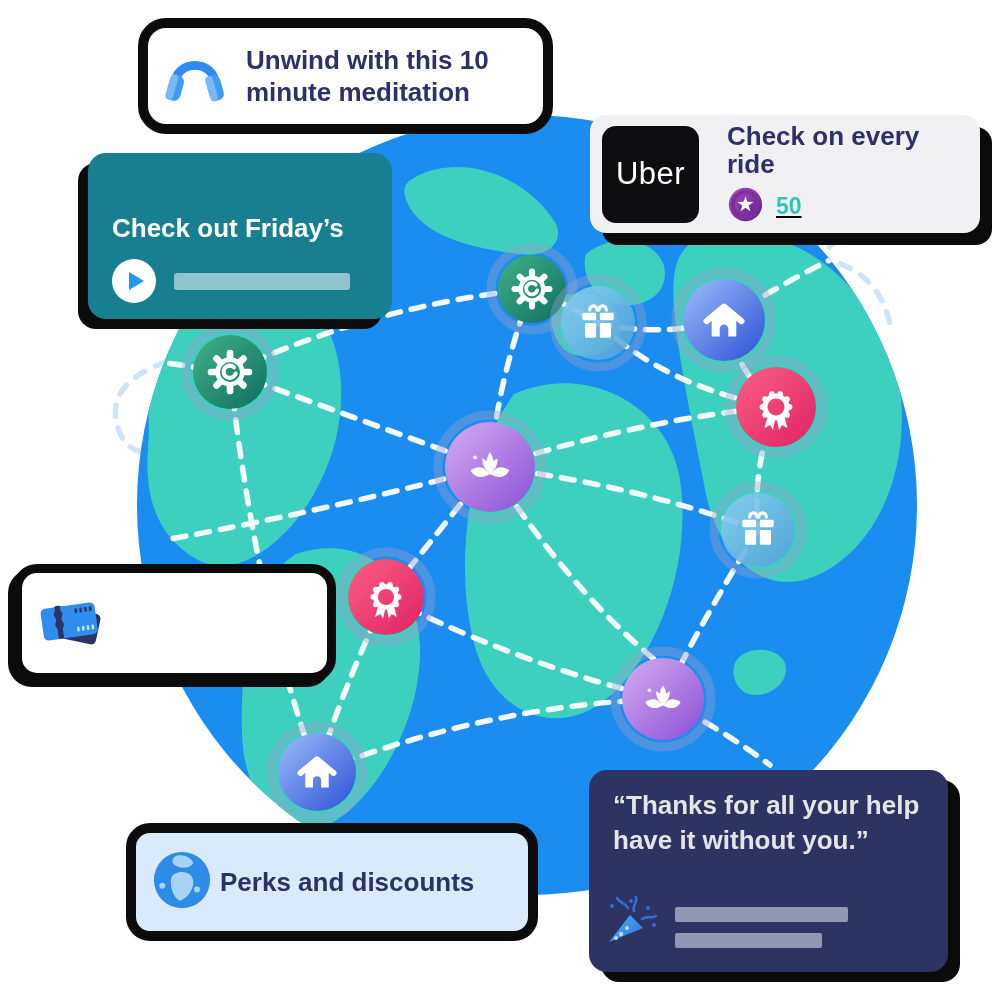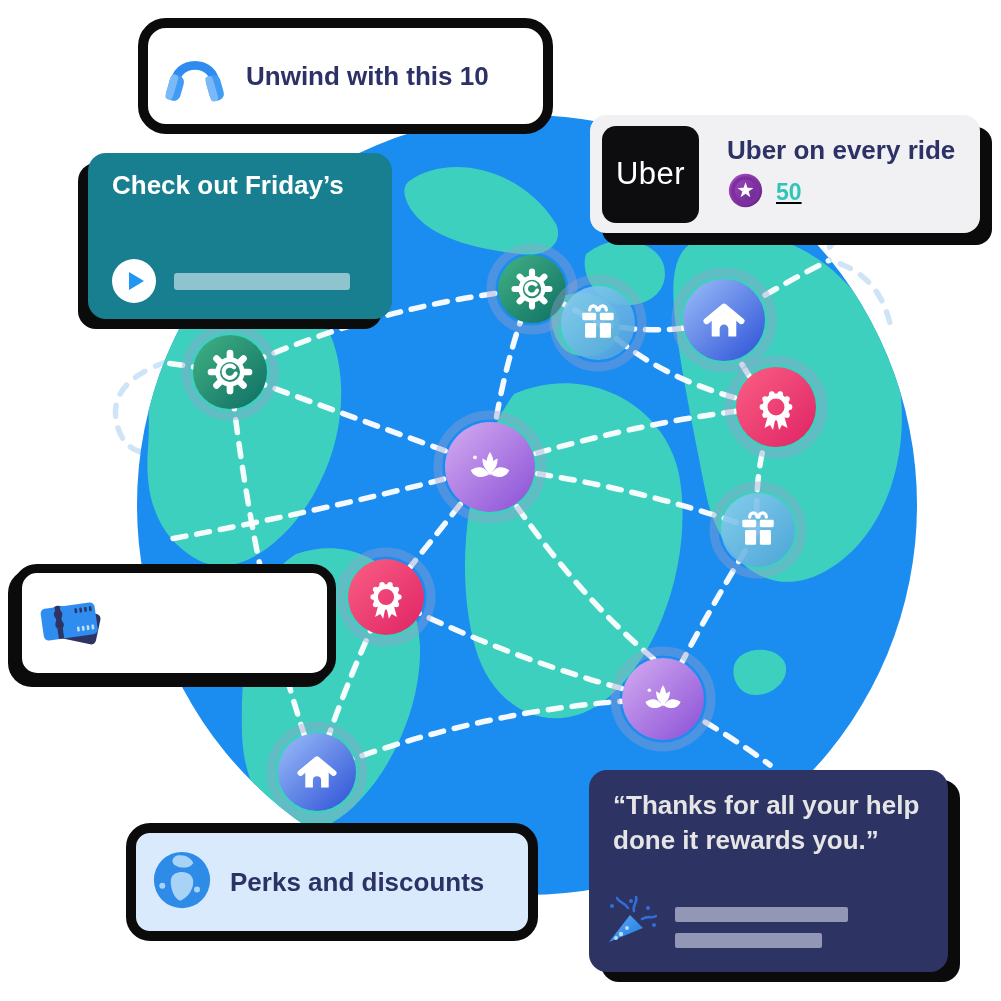--- a/index.html
+++ b/index.html
@@ -10,42 +10,42 @@
   .arc{stroke:#cfe4f7;stroke-width:5.5;stroke-dasharray:11 12;stroke-linecap:round;fill:none;}
   .node-ring{fill:none;stroke:rgba(150,160,205,0.40);stroke-width:9;}
   .card{position:absolute;box-sizing:border-box;display:flex;align-items:center;}
   
   #card-meditation{left:138px;top:18px;width:415px;height:116px;background:#fff;
     border:10px solid #0b0b0c;border-radius:28px;gap:20px;padding:0 10px 0 16px;}
   .med-text{color:#2c3166;font-size:26px;line-height:32px;}
   
   #card-announcement{left:88px;top:153px;width:304px;height:166px;background:#177f8f;
     border-radius:18px;box-shadow:-10px 10px 0 #0b0b0c;flex-direction:column;
-    align-items:flex-start;justify-content:space-between;padding:16px 24px;color:#fff;}
+    align-items:flex-start;justify-content:flex-end;padding:16px 24px;color:#fff;}
   .ann-text{font-size:26px;line-height:33px;}
   .ann-row{display:flex;align-items:center;gap:18px;margin-top:14px;}
   .play-btn{width:44px;height:44px;border-radius:50%;background:#fff;display:flex;align-items:center;justify-content:center;cursor:pointer;}
   .play-tri{width:0;height:0;border-left:15px solid #2196f3;border-top:9px solid transparent;border-bottom:9px solid transparent;margin-left:4px;}
   .progress{width:176px;height:17px;background:#8fc3cd;border-radius:3px;}
   
   #card-uber{left:590px;top:115px;width:390px;height:118px;background:#f1f1f3;
     border-radius:16px;box-shadow:12px 12px 0 #0b0b0c;padding:10px 12px;gap:28px;}
   .uber-logo{width:97px;height:97px;background:#0d0d0f;border-radius:14px;color:#fff;
     display:flex;align-items:center;justify-content:center;font-size:31px;font-weight:500;letter-spacing:.5px;flex:0 0 auto;}
   .uber-col{display:flex;flex-direction:column;}
   .uber-title{color:#2c3166;font-size:26px;line-height:28px;}
   .badge-row{display:flex;align-items:center;gap:12px;margin-top:8px;text-decoration:underline;}
   .points{color:#2fc6b7;font-size:23px;}
   
   #card-rewards{left:13px;top:564px;width:323px;height:118px;background:#fff;
     border:9px solid #0b0b0c;border-radius:24px;box-shadow:-5px 5px 0 #0b0b0c;gap:16px;padding:0 8px 0 12px;}
   .rew-text{color:#2c3166;font-size:27px;line-height:34px;}
   
   #card-perks{left:126px;top:823px;width:412px;height:118px;background:#d9eafc;
-    border:10px solid #0b0b0c;border-radius:24px;gap:18px;padding:0 8px 0 16px;}
+    border:10px solid #0b0b0c;border-radius:24px;gap:8px;padding:0 8px 0 16px;}
   .perks-text{color:#2c3166;font-size:26px;line-height:33px;}
   
   #card-quote{left:589px;top:770px;width:359px;height:202px;background:#2d3363;
     border-radius:18px;box-shadow:12px 10px 0 #0b0b0c;color:#e5e5e5;display:block;padding:18px 18px 0 24px;}
   .quote-text{font-size:26px;line-height:35px;}
   .q-popper{position:absolute;left:14px;top:124px;}
   .q-bar1{position:absolute;left:86px;top:137px;width:173px;height:15px;background:#9197b5;border-radius:2px;}
   .q-bar2{position:absolute;left:86px;top:163px;width:147px;height:15px;background:#9197b5;border-radius:2px;}
 </style>
 </head>
@@ -223,39 +223,40 @@
           <rect x="-8" y="-13" width="8" height="27" rx="4" fill="#7ab8f7"></rect>
         </g>
         <g transform="translate(20,14) rotate(-16)">
           <rect x="-7" y="-13" width="15" height="27" rx="7" fill="#3f9bf3"></rect>
           <rect x="-7" y="-13" width="8" height="27" rx="4" fill="#7ab8f7"></rect>
         </g>
       </svg>
     </span>
     <div class="med-text">
       <div>Unwind with this 10</div>
+      <div>minute meditation</div>
     </div>
   </div>
 
   <div class="card" id="card-announcement">
     <div class="ann-text">
       <div>Check out Friday’s</div>
     </div>
     <div class="ann-row">
       <div class="play-btn">
         <div class="play-tri"></div>
       </div>
       <div class="progress"></div>
     </div>
   </div>
 
   <div class="card" id="card-uber">
     <div class="uber-logo">Uber</div>
     <div class="uber-col">
-      <div class="uber-title">Uber on every ride</div>
+      <div class="uber-title">Check on every ride</div>
       <div class="badge-row">
         <span>
           <svg width="37" height="37" viewBox="-20 -20 40 40">
             <defs>
               <linearGradient id="grad-star" x1="0" y1="0" x2="1" y2="1">
                 <stop offset="0" stop-color="#aa4cc4"></stop>
                   <stop offset="1" stop-color="#5e2086"></stop>
               </linearGradient>
             </defs>
             <circle r="18" fill="url(#grad-star)"></circle>
@@ -306,21 +307,21 @@
       </svg>
     </span>
     <div class="perks-text">
       <div>Perks and discounts</div>
     </div>
   </div>
 
   <div class="card" id="card-quote">
     <div class="quote-text">
       <div>“Thanks for all your help</div>
-      <div>done it rewards you.”</div>
+      <div>have it without you.”</div>
     </div>
     <span class="q-popper">
       <svg width="54" height="54" viewBox="-27 -27 54 54">
         <defs>
           <linearGradient id="grad-pop" x1="0" y1="0" x2="1" y2="1">
             <stop offset="0" stop-color="#5cacf5"></stop>
               <stop offset="1" stop-color="#1f78e0"></stop>
           </linearGradient>
         </defs>
         <path d="M-21,21 L0,-6 L13,7 Z" fill="url(#grad-pop)"></path>

